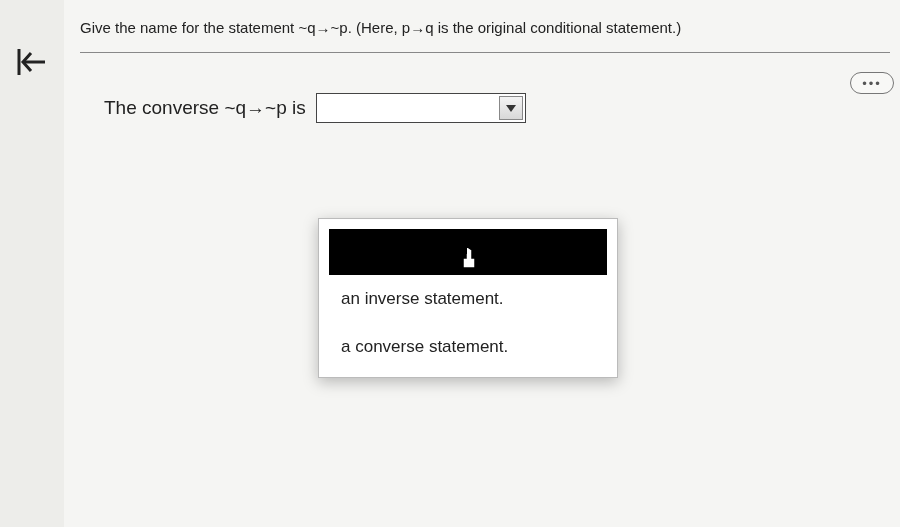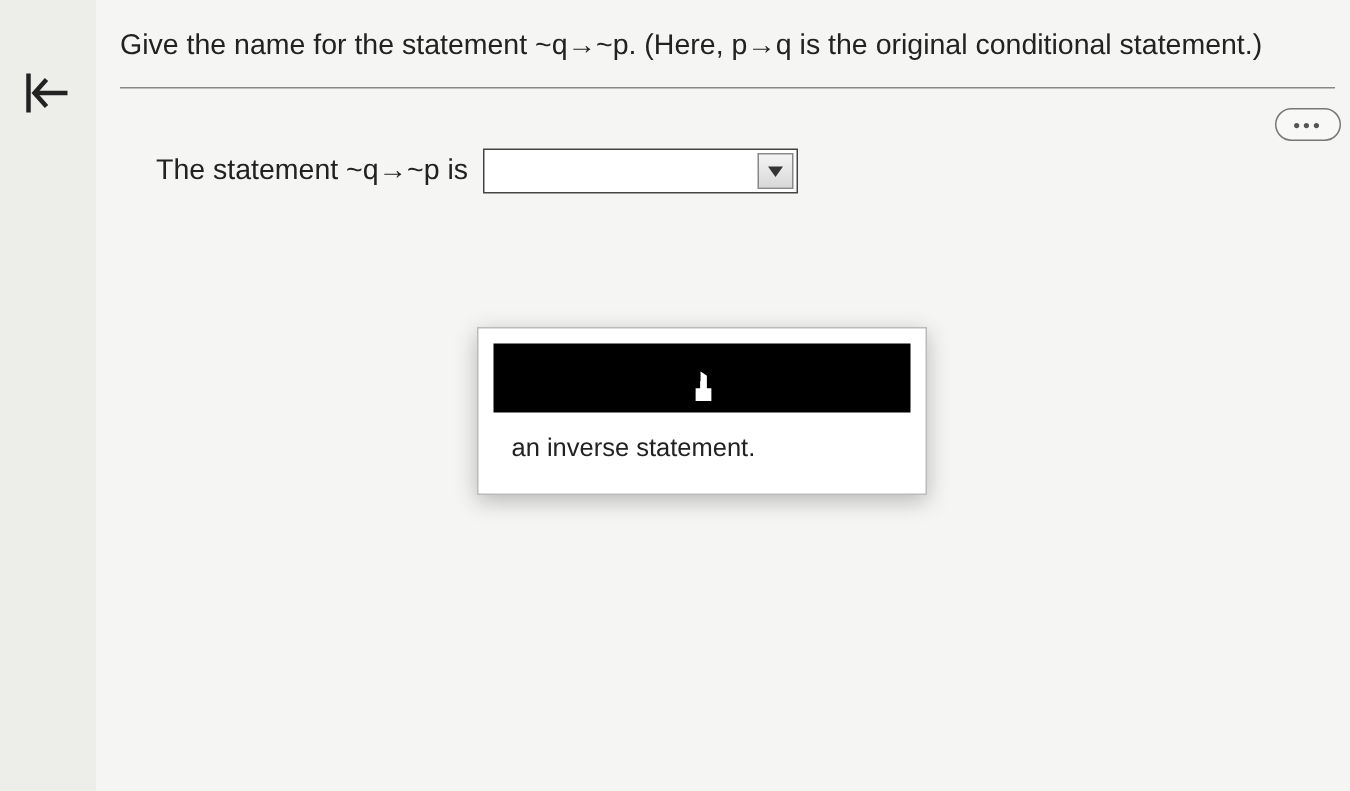--- a/index.html
+++ b/index.html
@@ -27,21 +27,21 @@
     display: flex;
     align-items: center; justify-content: center;
     cursor: pointer;
     color: #222;
   }
   .content {
     position: absolute;
     left: 80px; right: 10px; top: 12px;
   }
   .question {
-    font-size: 19px;
+    font-size: 15px;
     line-height: 1.35;
     padding: 6px 0 14px 0;
   }
   .divider {
     border: none;
     border-top: 1px solid #888;
     margin: 0 0 34px 0;
   }
   .more-btn {
     position: absolute;
@@ -123,37 +123,38 @@
     <line x1="4" y1="4" x2="4" y2="30" stroke="#222" stroke-width="3"></line>
     <line x1="30" y1="17" x2="8" y2="17" stroke="#222" stroke-width="3"></line>
     <polyline points="16,8 8,17 16,26" fill="none" stroke="#222" stroke-width="3"></polyline>
   </svg>
 </div>
 
 <div class="content">
   <div class="question">Give the name for the statement ~q→~p. (Here, p→q is the original conditional statement.)</div>
   <hr class="divider">
   <div class="answer-row">
-    <span class="answer-label">The statement ~q→~p is</span>
+    <span class="answer-label">The converse ~q→~p is</span>
     <div class="select-box">
       <span></span>
       <div class="select-arrow">
         <svg width="12" height="12" viewBox="0 0 12 12">
           <polygon points="1,3 11,3 6,10" fill="#333"></polygon>
         </svg>
       </div>
     </div>
   </div>
 </div>
 
 <div class="more-btn">
   <span>•••</span>
 </div>
 
 <div class="dropdown">
   <div class="dd-item highlight"></div>
   <div class="dd-item">an inverse statement.</div>
+  <div class="dd-item">a converse statement.</div>
 </div>
 
 <svg class="cursor" width="22" height="26" viewBox="0 0 22 26">
   <path d="M8 2 L8 14 L5 14 L5 24 L17 24 L17 14 L14 14 L14 6 Z" fill="#fff" stroke="#000" stroke-width="1.5"></path>
   <line x1="8" y1="2" x2="8" y2="10" stroke="#000" stroke-width="2"></line>
 </svg>
 
 </body></html>

